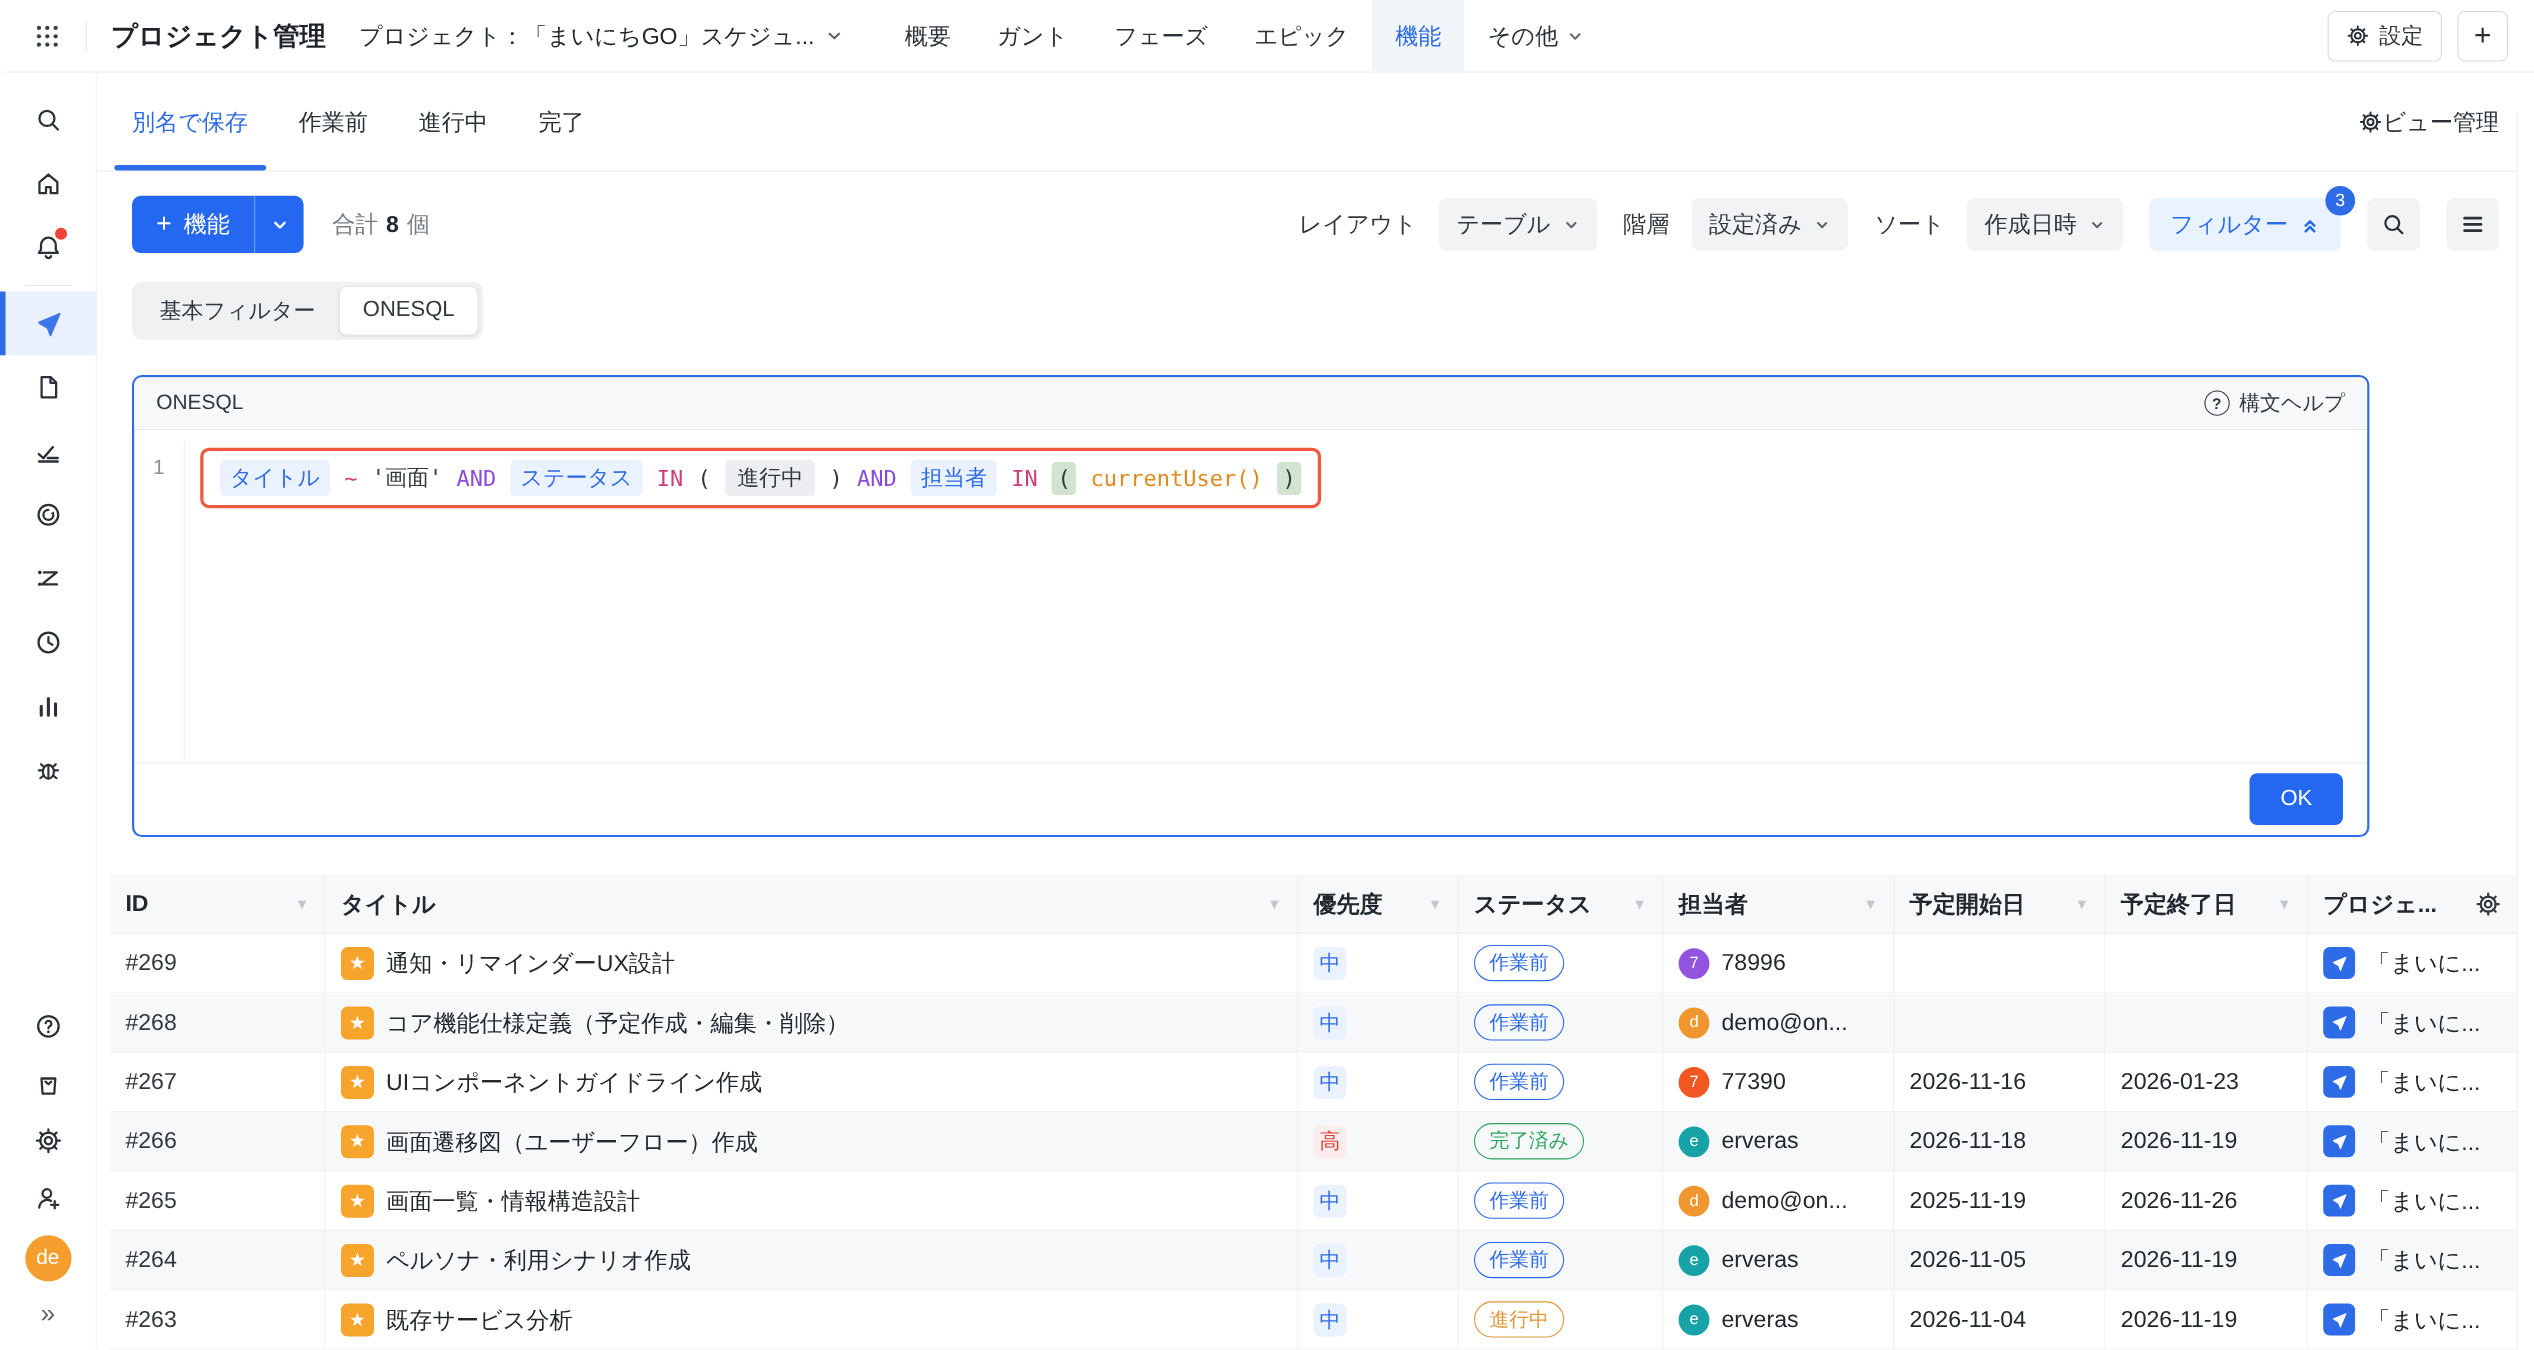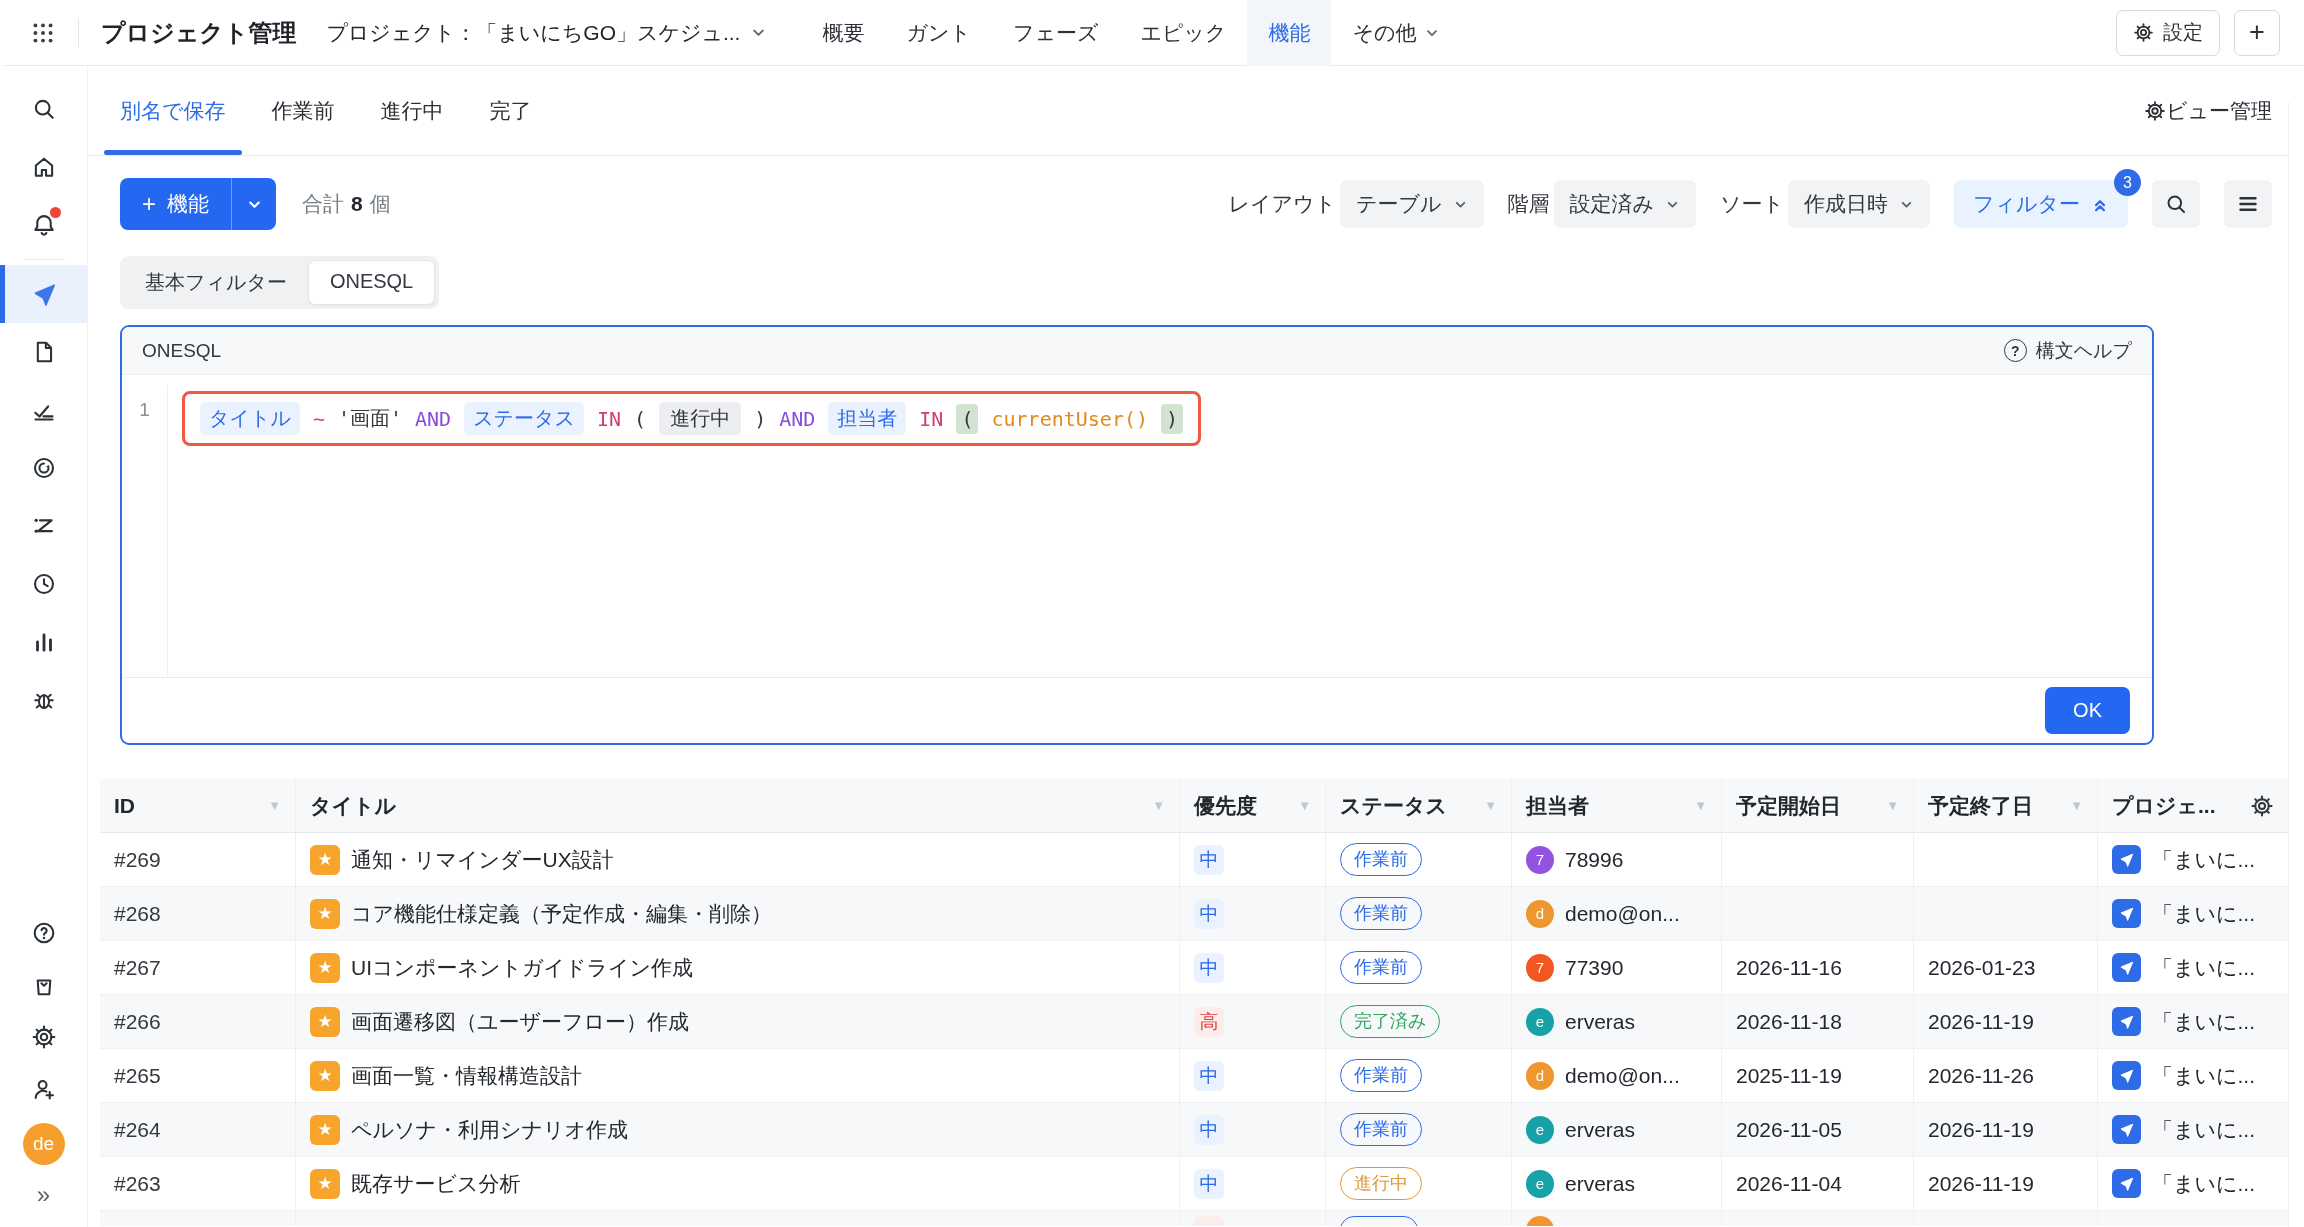--- a/index.html
+++ b/index.html
@@ -59,33 +59,33 @@
   .bps-main{display:flex;gap:11px;padding:0 22px;font-size:21px;font-weight:500;align-items:center;height:100%}
   .bps-plus{font-size:24px;font-weight:400}
   .bps-sep{width:1px;height:100%;background:rgba(255,255,255,.35)}
   .bps-caret{width:44px;height:100%;display:flex;align-items:center;justify-content:center}
   .total{margin-left:26px;font-size:21px;color:#767c84;white-space:nowrap}
   .total b{color:#23272e;font-weight:600;margin:0 7px}
   .toolbar-right{margin-left:auto;display:flex;align-items:center;gap:24px}
   .pill-group{display:flex;align-items:center;background:#f2f3f5;border-radius:8px;height:50px}
   .pg-item{padding:0 20px;font-size:21px;color:#33383f;cursor:pointer;white-space:nowrap}
   .pg-sep{width:1px;height:26px;background:#d9dce0}
-  .ctl{display:flex;align-items:center;gap:4px}
+  .ctl{display:flex;align-items:center;gap:20px}
   .ctl-label{font-size:21px;color:#33383f;white-space:nowrap}
   .select{display:flex;align-items:center;gap:11px;background:#f2f3f5;border-radius:7px;height:48px;
     padding:0 16px;font-size:21px;color:#33383f;cursor:pointer;white-space:nowrap}
   .select.muted{color:#5f656d}
   .filter-pill{position:relative;display:flex;align-items:center;gap:11px;background:#e9f2ff;
     color:#2e6be6;border-radius:7px;height:48px;padding:0 19px;font-size:21px;cursor:pointer}
   .filter-badge{position:absolute;top:-11px;right:-13px;width:27px;height:27px;border-radius:50%;
     background:#2e6be6;color:#fff;font-size:16px;display:flex;align-items:center;justify-content:center}
   .icon-btn{width:48px;height:48px;background:#f2f3f5;border-radius:7px;display:flex;
     align-items:center;justify-content:center;color:#2b3138;cursor:pointer}
 
-  .seg{margin:26px 32px 0;display:inline-flex;background:#f0f1f3;border-radius:9px;padding:4px}
+  .seg{margin:26px 32px 16px;display:inline-flex;background:#f0f1f3;border-radius:9px;padding:4px}
   .seg-item{padding:9px 21px;font-size:20px;color:#33383f;border-radius:7px;cursor:pointer;white-space:nowrap}
   .seg-item.active{background:#fff;border:1px solid #e3e5e8;box-shadow:0 1px 2px rgba(0,0,0,.06)}
 
   
   .sql-panel{margin:16px 150px 0 32px;border:2px solid #2e6be6;border-radius:9px;overflow:hidden;
     display:flex;flex-direction:column;height:420px;background:#fff}
   .sql-head{height:48px;background:#f7f8fa;border-bottom:1px solid #e9ebed;display:flex;
     align-items:center;padding:0 20px;font-size:19px;color:#33383f;flex:0 0 auto}
   .sql-help{margin-left:auto;display:flex;gap:9px;align-items:center;font-size:19px;color:#33383f;cursor:pointer}
   .qmark{width:23px;height:23px;border:1.5px solid #33383f;border-radius:50%;font-size:14px;

